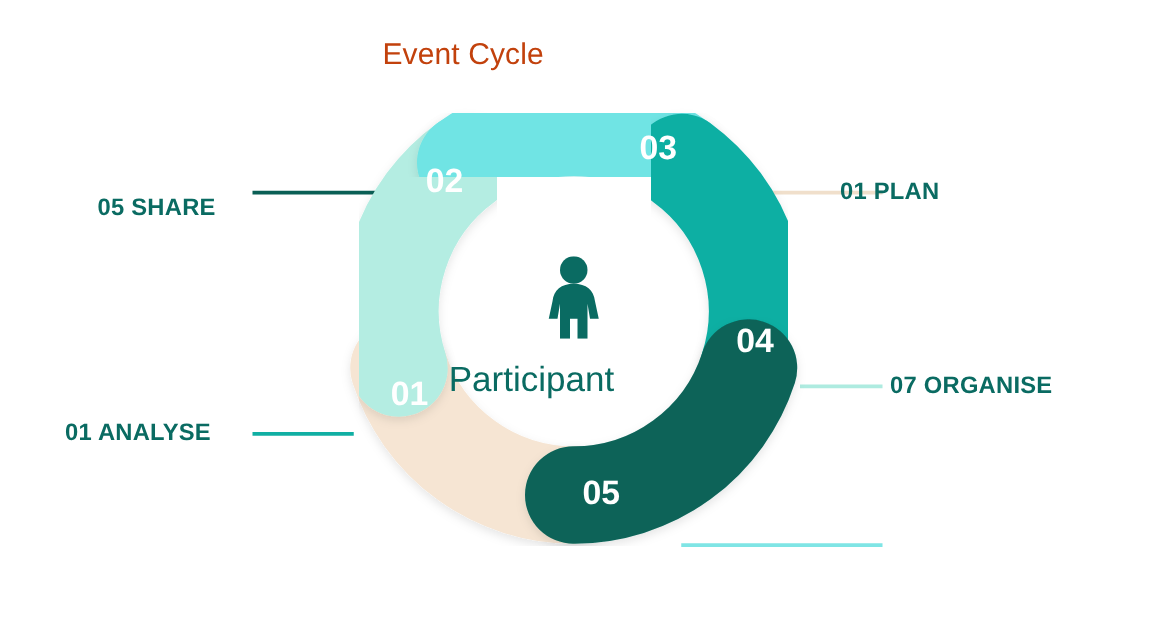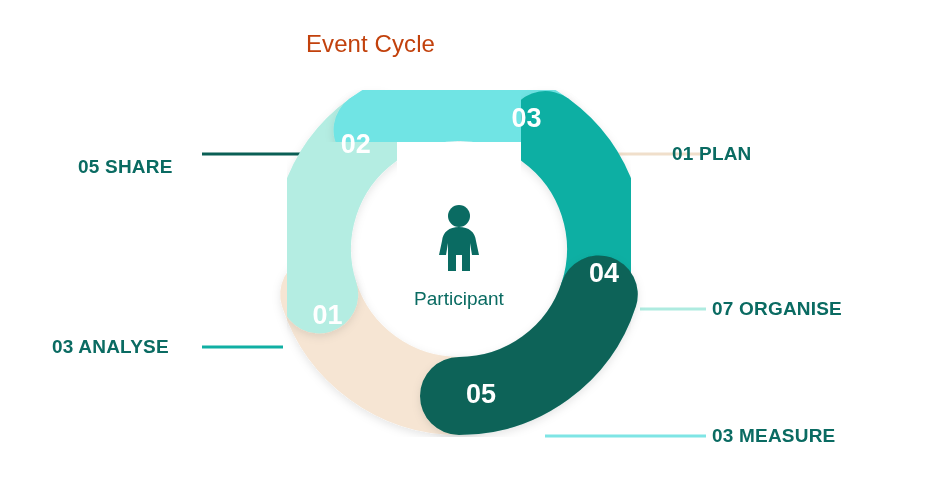--- a/index.html
+++ b/index.html
@@ -45,22 +45,22 @@
     font-weight: 700;
     fill: #ffffff;
     text-anchor: middle;
     dominant-baseline: central;
   }
   .center-label {
     position: absolute;
     left: 359px;
     top: 288px;
     width: 200px;
-    text-align: center;
-    font-size: 19px;
+    text-align: left;
+    font-size: 28px;
     font-weight: 400;
     color: #0A6B62;
   }
   .person-icon {
     position: absolute;
     left: 429px;
     top: 205px;
     width: 60px;
     height: 66px;
   }
@@ -121,17 +121,16 @@
     <g fill="#0A6B62">
       <circle cx="30" cy="11" r="11"></circle>
       <path d="M30 22 C20 22 14 27 13 36 L10 50 L17 50 L19 38 L19 66 L27 66 L27 50 L33 50 L33 66 L41 66 L41 38 L43 50 L50 50 L47 36 C46 27 40 22 30 22 Z"></path>
     </g>
   </svg>
 
   <div class="center-label">Participant</div>
 
   <div class="label lbl-plan">01 PLAN</div>
   <div class="label lbl-organise">07 ORGANISE</div>
-  <div class="label lbl-measure">03 MEASURE</div>
   <div class="label lbl-share">05 SHARE</div>
-  <div class="label lbl-analyse">03 ANALYSE</div>
+  <div class="label lbl-analyse">01 ANALYSE</div>
 
 </div>
 
 </body></html>

